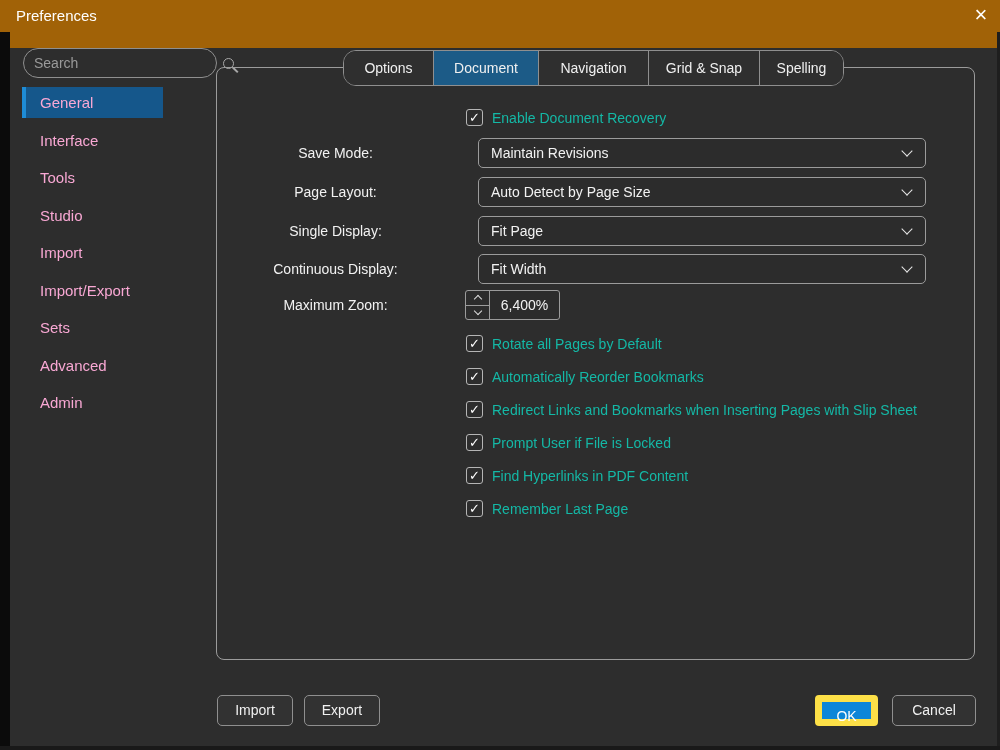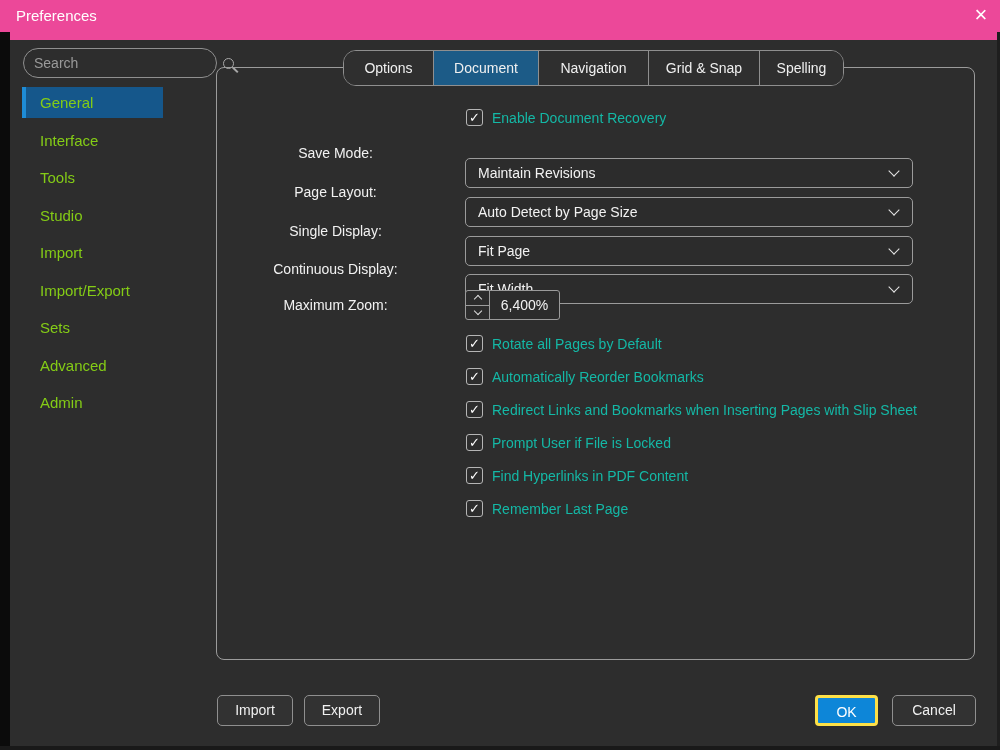--- a/index.html
+++ b/index.html
@@ -6,21 +6,21 @@
   html,body { width:1000px; height:750px; }
   body {
     position:relative; width:1000px; height:750px;
     background:#2d2d2d; overflow:hidden;
     font-family:"Liberation Sans", sans-serif;
     color:#f2f2f2; font-size:14px;
   }
   .abs { position:absolute; }
 
   
-  .titlebar { left:0; top:0; width:1000px; height:40px; background:#ec4899; }
+  .titlebar { left:0; top:0; width:1000px; height:48px; background:#a16207; }
   .title-text { left:16px; top:0; height:32px; line-height:32px; font-size:15px; color:#fff; }
   .close-btn { right:6px; top:3px; width:26px; height:26px; text-align:center;
                line-height:24px; font-size:22px; font-weight:300; color:#fff; cursor:pointer; }
   .frame-left   { left:0; top:32px; width:10px; height:718px; background:#0b0b0b; }
   .frame-right  { right:0; top:32px; width:3px; height:718px; background:#1e1e1e; }
   .frame-bottom { left:0; bottom:0; width:1000px; height:4px; background:#191919; }
 
   
   .search-box { left:23px; top:48px; width:194px; height:30px;
                 border:1px solid #8f8f8f; border-radius:15px; display:flex; align-items:center; }
@@ -28,21 +28,21 @@
                   color:#e8e8e8; font-size:14px; padding:0 8px 0 10px;
                   font-family:"Liberation Sans", sans-serif; }
   .search-input::placeholder { color:#9a9a9a; }
   .magnifier { width:11px; height:11px; border:1.5px solid #a9a9a9; border-radius:50%;
                position:relative; margin-right:14px; flex:0 0 auto; }
   .magnifier::after { content:""; position:absolute; width:7px; height:1.5px; background:#a9a9a9;
                       transform:rotate(45deg); right:-6px; bottom:-3px; }
 
   .nav-list { left:22px; top:87px; width:141px; }
   .nav-item { height:31px; margin-bottom:6.5px; line-height:31px; padding-left:18px;
-              font-size:15px; color:#84cc16; cursor:pointer; white-space:nowrap; }
+              font-size:15px; color:#f9a8d4; cursor:pointer; white-space:nowrap; }
   .nav-item.selected { background:#15578b; border-left:4px solid #1e8cd6; padding-left:14px; }
 
   
   .group-box { left:216px; top:67px; width:759px; height:593px;
                border:1px solid #9b9b9b; border-radius:8px; }
   .tab-strip { left:343px; top:50px; height:36px; display:flex;
                background:#2d2d2d; border:1px solid #8f8f8f; border-radius:13px; overflow:hidden; }
   .tab { height:100%; display:flex; align-items:center; justify-content:center;
          font-size:14px; color:#f0f0f0; cursor:pointer; background:#2f2f2f;
          border-left:1px solid #8f8f8f; }
@@ -50,40 +50,40 @@
   .tab.selected { background:#1c5b87;text-align:right; }
 
   
   .checkbox { width:17px; height:17px; border:1px solid #b5b5b5; border-radius:3px;
               text-align:center; line-height:15px; font-size:13px; color:#fff; cursor:pointer;
               background:transparent; }
   .cb-label { font-size:14px; color:#14b8a6; line-height:18px; white-space:nowrap; }
 
   .field-label { left:216px; width:239px; text-align:center; height:30px; line-height:30px;
                  font-size:14px; color:#f2f2f2; }
-  .dropdown { left:465px; width:448px; height:30px; border:1px solid #9b9b9b; border-radius:5px;
-              display:flex; align-items:center; cursor:pointer; background:#2c2c2c;margin-top:20px; }
+  .dropdown { left:478px; width:448px; height:30px; border:1px solid #9b9b9b; border-radius:5px;
+              display:flex; align-items:center; cursor:pointer; background:#2c2c2c; }
   .dropdown .value { flex:1; padding-left:12px; font-size:14px; line-height:28px; white-space:nowrap; }
   .chevron { width:8px; height:8px; border-right:1.6px solid #e6e6e6; border-bottom:1.6px solid #e6e6e6;
              transform:rotate(45deg); margin:-4px 14px 0 0; flex:0 0 auto; }
 
   .spinner { left:465px; top:290px; width:95px; height:30px; border:1px solid #9b9b9b;
              border-radius:3px; display:flex; background:#2c2c2c; }
   .spin-col { width:24px; border-right:1px solid #9b9b9b; display:flex; flex-direction:column; }
   .spin-btn { flex:1; display:flex; align-items:center; justify-content:center; cursor:pointer; }
   .spin-btn.up { border-bottom:1px solid #9b9b9b; }
   .mini-chevron { width:6px; height:6px; border-right:1.4px solid #dcdcdc; border-bottom:1.4px solid #dcdcdc; }
   .mini-chevron.up { transform:rotate(-135deg); margin-top:3px; }
   .mini-chevron.down { transform:rotate(45deg); margin-top:-2px; }
   .spin-value { flex:1; text-align:center; line-height:28px; font-size:14px; }
 
   
   .btn { height:31px; border:1px solid #8f8f8f; border-radius:5px; background:#323232;
          color:#f0f0f0; font-size:14px; text-align:center; line-height:29px; cursor:pointer; }
-  .btn-primary { background:#0d86d8; border:3px solid #fde047; border-radius:4px; color:#fff; }
+  .btn-primary { background:#0d86d8; border:7px solid #fde047; border-radius:4px; color:#fff; }
 </style>
 </head>
 <body>
 
 <div class="abs titlebar">
   <div class="abs title-text">Preferences</div>
   <div class="abs close-btn">×</div>
 </div>
 
 <div class="abs frame-left"></div>

